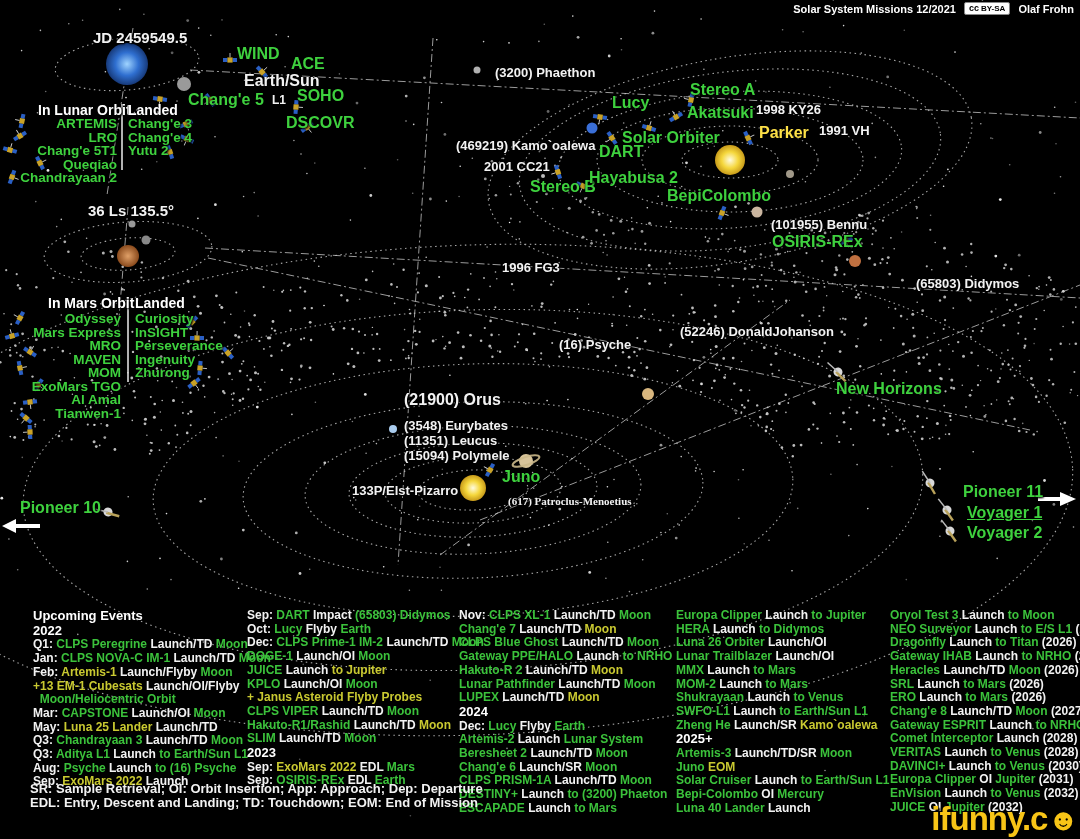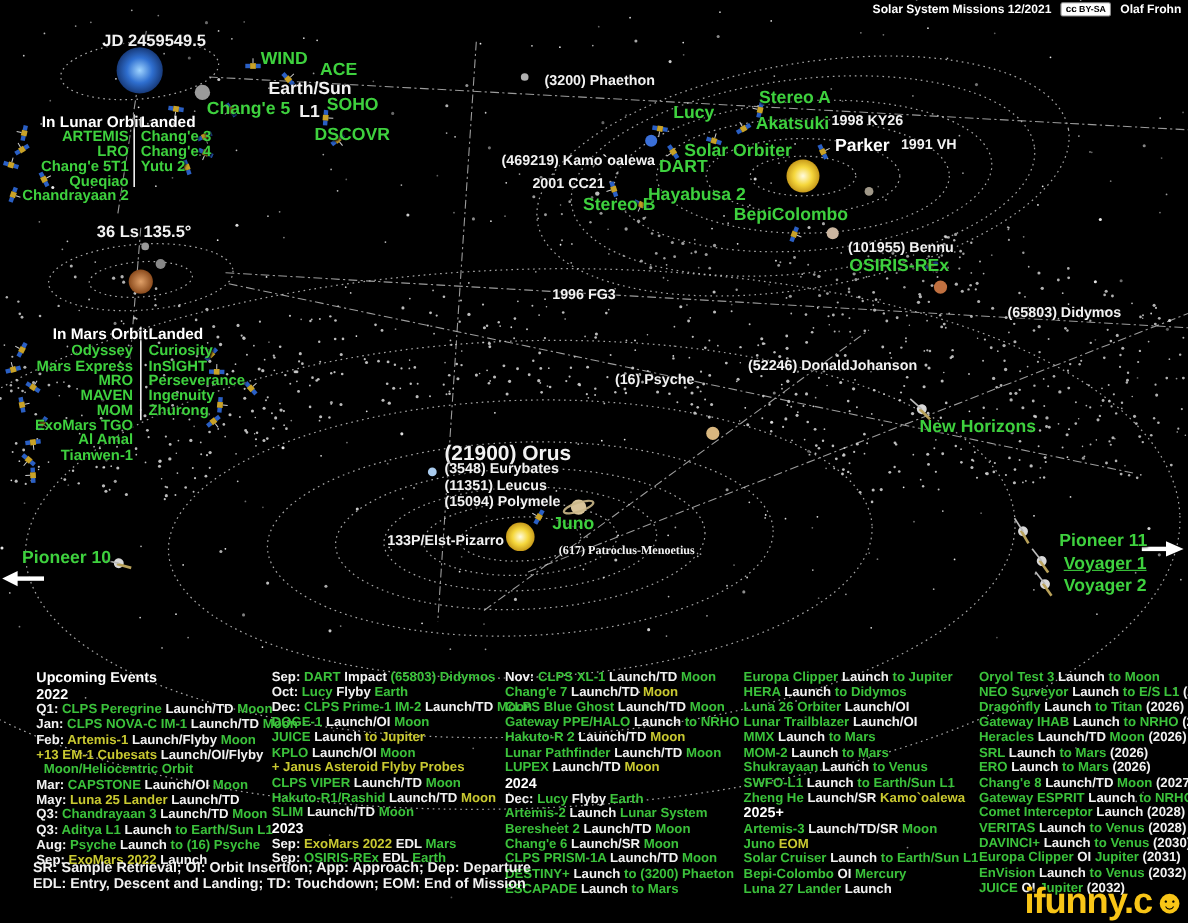--- a/index.html
+++ b/index.html
@@ -1323,46 +1323,46 @@
         <polygon points="1060,492 1060,506 1076,499" fill="#fff"></polygon>
       </g>
     </svg>
 
   <div id="labels-layer">
       <div class="ml" style="left: 93px; top: 14px; font-size: 15px; color: rgb(242, 242, 242); margin-top: 16px;">JD 2459549.5</div>
       <div class="ml" style="left: 237px; top: 46px; font-size: 16px; color: rgb(62, 209, 62);">WIND</div>
       <div class="ml" style="left: 291px; top: 56px; font-size: 16px; color: rgb(62, 209, 62);">ACE</div>
       <div class="ml" style="left: 244px; top: 73px; font-size: 16px; color: rgb(242, 242, 242);">Earth/Sun</div>
       <div class="ml" style="left: 188px; top: 92px; font-size: 16px; color: rgb(62, 209, 62);">Chang'e 5</div>
-      <div class="ml" style="left: 272px; top: 94px; font-size: 16px; color: rgb(242, 242, 242);">L1</div>
+      <div class="ml" style="left: 272px; top: 94px; font-size: 12px; color: rgb(242, 242, 242);">L1</div>
       <div class="ml" style="left: 297px; top: 88px; font-size: 16px; color: rgb(62, 209, 62);">SOHO</div>
       <div class="ml" style="left: 286px; top: 115px; font-size: 16px; color: rgb(62, 209, 62);">DSCOVR</div>
       <div class="ml" style="left: 88px; top: 203px; font-size: 15px; color: rgb(242, 242, 242);">36 Ls 135.5°</div>
       <div class="ml" style="left: 495px; top: 66px; font-size: 13px; color: rgb(242, 242, 242);">(3200) Phaethon</div>
       <div class="ml" style="left: 612px; top: 95px; font-size: 16px; color: rgb(62, 209, 62);">Lucy</div>
       <div class="ml" style="left: 690px; top: 82px; font-size: 16px; color: rgb(62, 209, 62);">Stereo A</div>
       <div class="ml" style="left: 687px; top: 105px; font-size: 16px; color: rgb(62, 209, 62);">Akatsuki</div>
       <div class="ml" style="left: 756px; top: 103px; font-size: 13px; color: rgb(242, 242, 242);">1998 KY26</div>
       <div class="ml" style="left: 819px; top: 124px; font-size: 13px; color: rgb(242, 242, 242);">1991 VH</div>
-      <div class="ml" style="left: 759px; top: 125px; font-size: 16px; color: #ffffff;">Parker</div>
+      <div class="ml" style="left: 759px; top: 125px; font-size: 16px; color: #fde047;">Parker</div>
       <div class="ml" style="left: 622px; top: 130px; font-size: 16px; color: rgb(62, 209, 62);">Solar Orbiter</div>
       <div class="ml" style="left: 456px; top: 139px; font-size: 13px; color: rgb(242, 242, 242);">(469219) Kamo`oalewa</div>
       <div class="ml" style="left: 599px; top: 144px; font-size: 16px; color: rgb(62, 209, 62);">DART</div>
       <div class="ml" style="left: 484px; top: 160px; font-size: 13px; color: rgb(242, 242, 242);">2001 CC21</div>
       <div class="ml" style="left: 530px; top: 179px; font-size: 16px; color: rgb(62, 209, 62);">Stereo B</div>
       <div class="ml" style="left: 589px; top: 170px; font-size: 16px; color: rgb(62, 209, 62);">Hayabusa 2</div>
       <div class="ml" style="left: 667px; top: 188px; font-size: 16px; color: rgb(62, 209, 62);">BepiColombo</div>
       <div class="ml" style="left: 771px; top: 218px; font-size: 13px; color: rgb(242, 242, 242);">(101955) Bennu</div>
       <div class="ml" style="left: 772px; top: 234px; font-size: 16px; color: rgb(62, 209, 62);">OSIRIS-REx</div>
       <div class="ml" style="left: 502px; top: 261px; font-size: 13px; color: rgb(242, 242, 242);">1996 FG3</div>
       <div class="ml" style="left: 916px; top: 277px; font-size: 13px; color: rgb(242, 242, 242);">(65803) Didymos</div>
       <div class="ml" style="left: 559px; top: 338px; font-size: 13px; color: rgb(242, 242, 242);">(16) Psyche</div>
       <div class="ml" style="left: 680px; top: 325px; font-size: 13px; color: rgb(242, 242, 242);">(52246) DonaldJohanson</div>
       <div class="ml" style="left: 836px; top: 381px; font-size: 16px; color: rgb(62, 209, 62);">New Horizons</div>
-      <div class="ml" style="left: 404px; top: 403px; font-size: 19px; color: rgb(242, 242, 242); text-align: center;">(21900) Orus</div>
+      <div class="ml" style="left: 404px; top: 392px; font-size: 16px; color: rgb(242, 242, 242); text-align: center;">(21900) Orus</div>
       <div class="ml" style="left: 404px; top: 419px; font-size: 13px; color: rgb(242, 242, 242);">(3548) Eurybates</div>
       <div class="ml" style="left: 404px; top: 434px; font-size: 13px; color: rgb(242, 242, 242);">(11351) Leucus</div>
       <div class="ml" style="left: 404px; top: 449px; font-size: 13px; color: rgb(242, 242, 242);">(15094) Polymele</div>
       <div class="ml" style="left: 502px; top: 469px; font-size: 16px; color: rgb(62, 209, 62);">Juno</div>
       <div class="ml" style="left: 352px; top: 484px; font-size: 13px; color: rgb(242, 242, 242);">133P/Elst-Pizarro</div>
       <div class="ml" style="left: 508px; top: 496px; font-size: 11px; color: rgb(242, 242, 242); font-family: Liberation Serif, serif;">(617) Patroclus-Menoetius</div>
       <div class="ml" style="left: 20px; top: 500px; font-size: 16px; color: rgb(62, 209, 62);">Pioneer 10</div>
       <div class="ml" style="left: 963px; top: 484px; font-size: 16px; color: rgb(62, 209, 62);">Pioneer 11</div>
       <div class="ml" style="left: 967px; top: 505px; font-size: 16px; color: rgb(62, 209, 62); text-decoration: underline;">Voyager 1</div>
       <div class="ml" style="left: 967px; top: 525px; font-size: 16px; color: rgb(62, 209, 62);">Voyager 2</div>
@@ -1468,21 +1468,21 @@
         <div><span class="c-g">MMX </span><span class="c-w">Launch </span><span class="c-g">to Mars</span></div>
         <div><span class="c-g">MOM-2 </span><span class="c-w">Launch </span><span class="c-g">to Mars</span></div>
         <div><span class="c-g">Shukrayaan </span><span class="c-w">Launch </span><span class="c-g">to Venus</span></div>
         <div><span class="c-g">SWFO-L1 </span><span class="c-w">Launch </span><span class="c-g">to Earth/Sun L1</span></div>
         <div><span class="c-g">Zheng He </span><span class="c-w">Launch/SR </span><span class="c-y">Kamo`oalewa</span></div>
         <div><span class="c-h">2025+</span></div>
         <div><span class="c-g">Artemis-3 </span><span class="c-w">Launch/TD/SR </span><span class="c-g">Moon</span></div>
         <div><span class="c-g">Juno </span><span class="c-y">EOM</span></div>
         <div><span class="c-g">Solar Cruiser </span><span class="c-w">Launch </span><span class="c-g">to Earth/Sun L1</span></div>
         <div><span class="c-g">Bepi-Colombo </span><span class="c-w">OI </span><span class="c-g">Mercury</span></div>
-        <div><span class="c-g">Luna 27 Lander </span><span class="c-w">Launch</span></div>
+        <div><span class="c-g">Luna 40 Lander </span><span class="c-w">Launch</span></div>
       </div>
       <div class="evcol" style="left: 865px; top: 609px;">
         <div><span class="c-g">Oryol Test 3 </span><span class="c-w">Launch </span><span class="c-g">to Moon</span></div>
         <div><span class="c-g">NEO Surveyor </span><span class="c-w">Launch </span><span class="c-g">to E/S L1 </span><span class="c-w">(2026)</span></div>
         <div><span class="c-g">Dragonfly </span><span class="c-w">Launch </span><span class="c-g">to Titan </span><span class="c-w">(2026)</span></div>
         <div><span class="c-g">Gateway IHAB </span><span class="c-w">Launch </span><span class="c-g">to NRHO </span><span class="c-w">(2026)</span></div>
         <div><span class="c-g">Heracles </span><span class="c-w">Launch/TD </span><span class="c-g">Moon </span><span class="c-w">(2026)</span></div>
         <div><span class="c-g">SRL </span><span class="c-w">Launch </span><span class="c-g">to Mars </span><span class="c-w">(2026)</span></div>
         <div><span class="c-g">ERO </span><span class="c-w">Launch </span><span class="c-g">to Mars </span><span class="c-w">(2026)</span></div>
         <div><span class="c-g">Chang'e 8 </span><span class="c-w">Launch/TD </span><span class="c-g">Moon </span><span class="c-w">(2027)</span></div>

